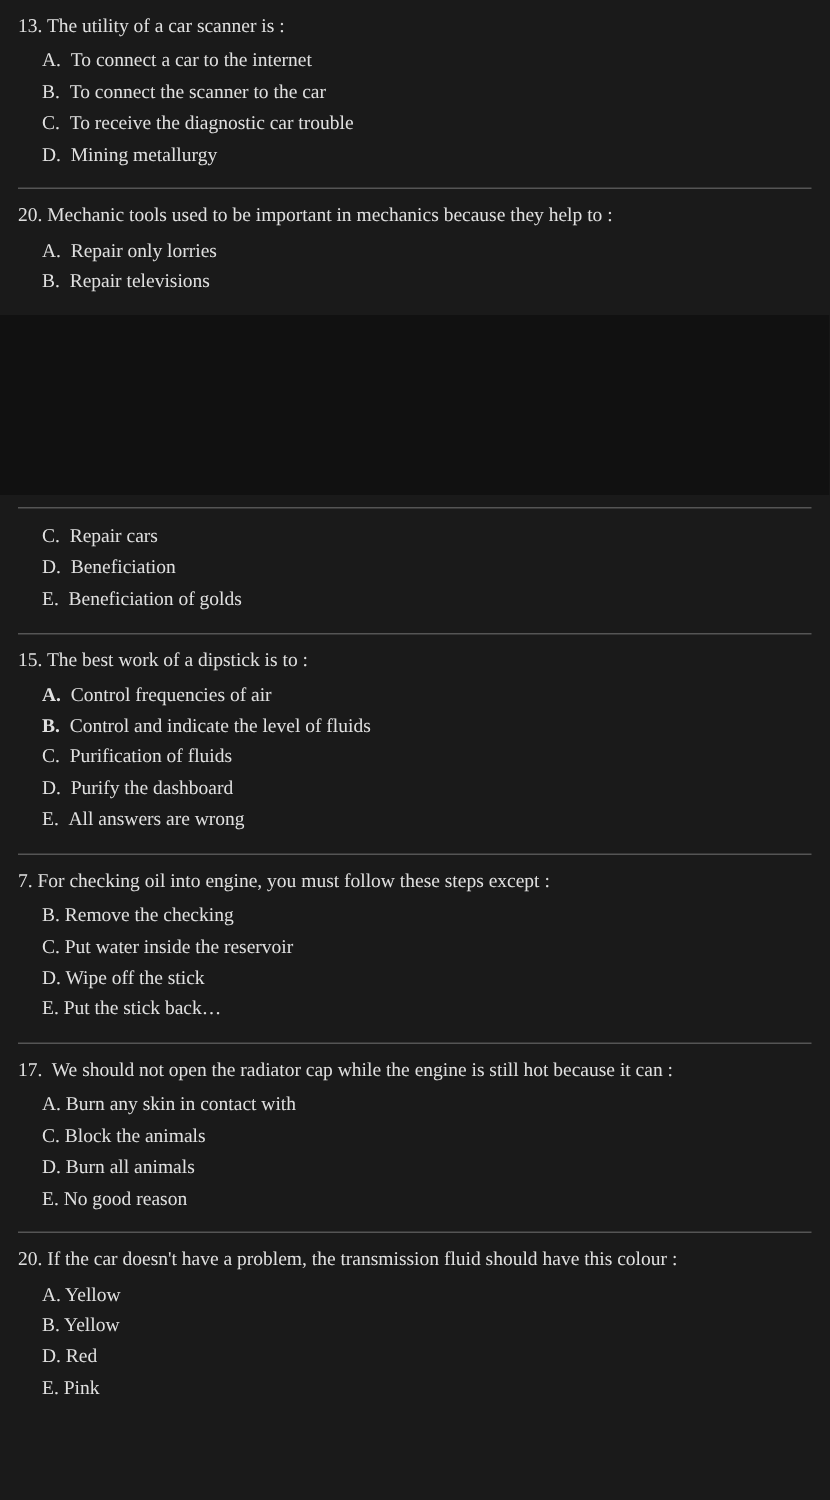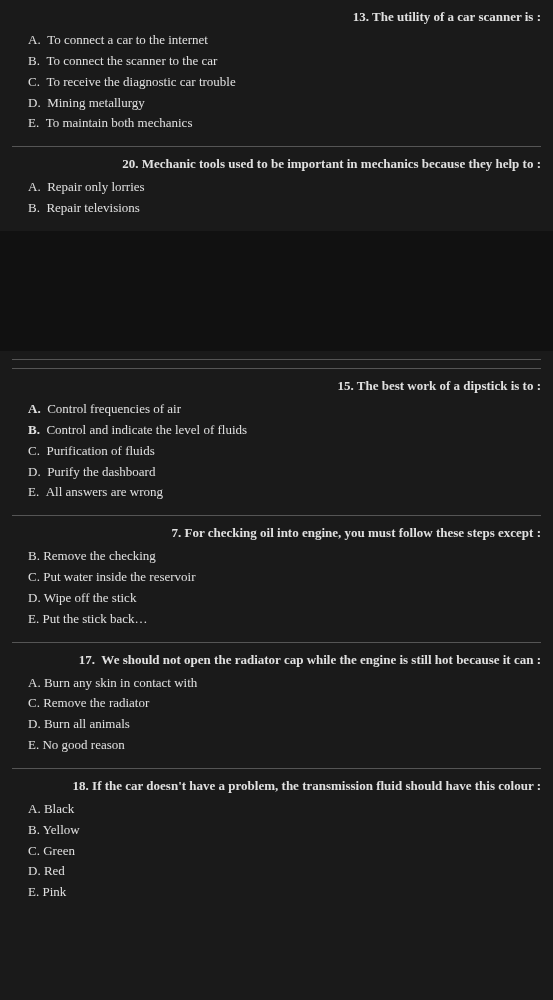--- a/index.html
+++ b/index.html
@@ -13,24 +13,23 @@
       font-family: 'Times New Roman', Times, serif;
       font-size: 13px;
       width: 553px;
       min-height: 1000px;
       padding: 8px 12px;
     }
     .question-block {
       margin-bottom: 12px;
     }
     .question-title {
-      font-weight: bold;
+      font-weight: normal;
       margin-bottom: 4px;
       line-height: 1.4;
-      text-align: right;
     }
     .answer-option {
       margin-left: 16px;
       line-height: 1.6;
     }
     .divider {
       border: none;
       border-top: 1px solid #555;
       margin: 8px 0;
     }
@@ -47,35 +46,39 @@
 <body>
 
 <div id="app">
 
   <div class="question-block">
     <div class="question-title">13. The utility of a car scanner is :</div>
     <div class="answer-option">A.&nbsp;&nbsp;To connect a car to the internet</div>
     <div class="answer-option">B.&nbsp;&nbsp;To connect the scanner to the car</div>
     <div class="answer-option">C.&nbsp;&nbsp;To receive the diagnostic car trouble</div>
     <div class="answer-option">D.&nbsp;&nbsp;Mining metallurgy</div>
-    <div class="answer-option">E.&nbsp;&nbsp;To maintain both mechanics</div>
   </div>
 
   <hr class="divider">
 
   <div class="question-block">
     <div class="question-title">20. Mechanic tools used to be important in mechanics because they help to :</div>
     <div class="answer-option">A.&nbsp;&nbsp;Repair only lorries</div>
     <div class="answer-option">B.&nbsp;&nbsp;Repair televisions</div>
   </div>
 
   <div class="dark-section"></div>
 
   <hr class="divider">
 
+  <div class="question-block">
+    <div class="answer-option">C.&nbsp;&nbsp;Repair cars</div>
+    <div class="answer-option">D.&nbsp;&nbsp;Beneficiation</div>
+    <div class="answer-option">E.&nbsp;&nbsp;Beneficiation of golds</div>
+  </div>
 
   <hr class="divider">
 
   <div class="question-block">
     <div class="question-title">15. The best work of a dipstick is to :</div>
     <div class="answer-option bold-option"><strong>A.</strong>&nbsp;&nbsp;Control frequencies of air</div>
     <div class="answer-option bold-option"><strong>B.</strong>&nbsp;&nbsp;Control and indicate the level of fluids</div>
     <div class="answer-option">C.&nbsp;&nbsp;Purification of fluids</div>
     <div class="answer-option">D.&nbsp;&nbsp;Purify the dashboard</div>
     <div class="answer-option">E.&nbsp;&nbsp;All answers are wrong</div>
@@ -89,29 +92,28 @@
     <div class="answer-option">C. Put water inside the reservoir</div>
     <div class="answer-option">D. Wipe off the stick</div>
     <div class="answer-option">E. Put the stick back…</div>
   </div>
 
   <hr class="divider">
 
   <div class="question-block">
     <div class="question-title">17.&nbsp; We should not open the radiator cap while the engine is still hot because it can :</div>
     <div class="answer-option">A. Burn any skin in contact with</div>
-    <div class="answer-option">C. Remove the radiator</div>
+    <div class="answer-option">C. Block the animals</div>
     <div class="answer-option">D. Burn all animals</div>
     <div class="answer-option">E. No good reason</div>
   </div>
 
   <hr class="divider">
 
   <div class="question-block">
-    <div class="question-title">18. If the car doesn't have a problem, the transmission fluid should have this colour :</div>
-    <div class="answer-option">A. Black</div>
+    <div class="question-title">20. If the car doesn't have a problem, the transmission fluid should have this colour :</div>
+    <div class="answer-option">A. Yellow</div>
     <div class="answer-option">B. Yellow</div>
-    <div class="answer-option">C. Green</div>
     <div class="answer-option">D. Red</div>
     <div class="answer-option">E. Pink</div>
   </div>
 
 </div>
 
 </body></html>

